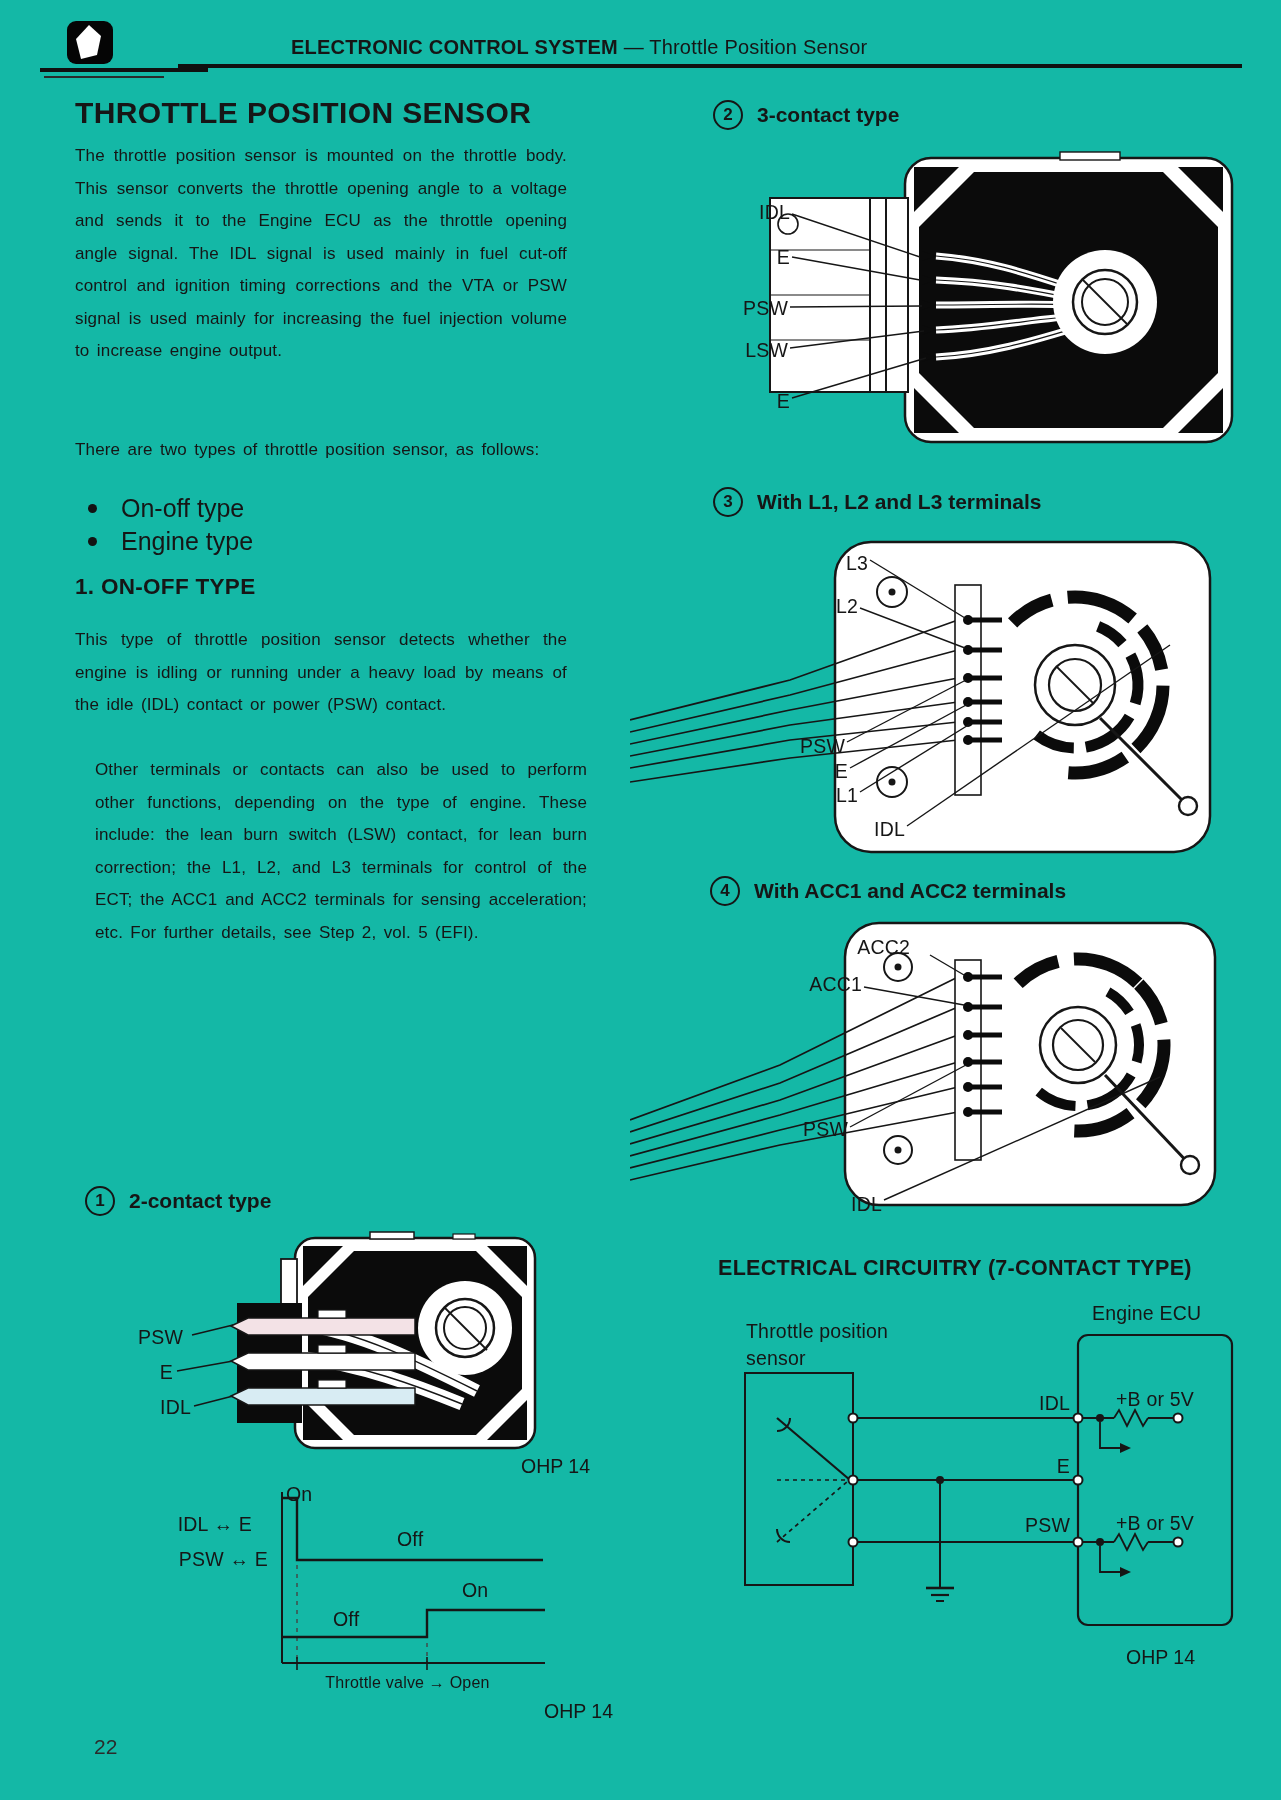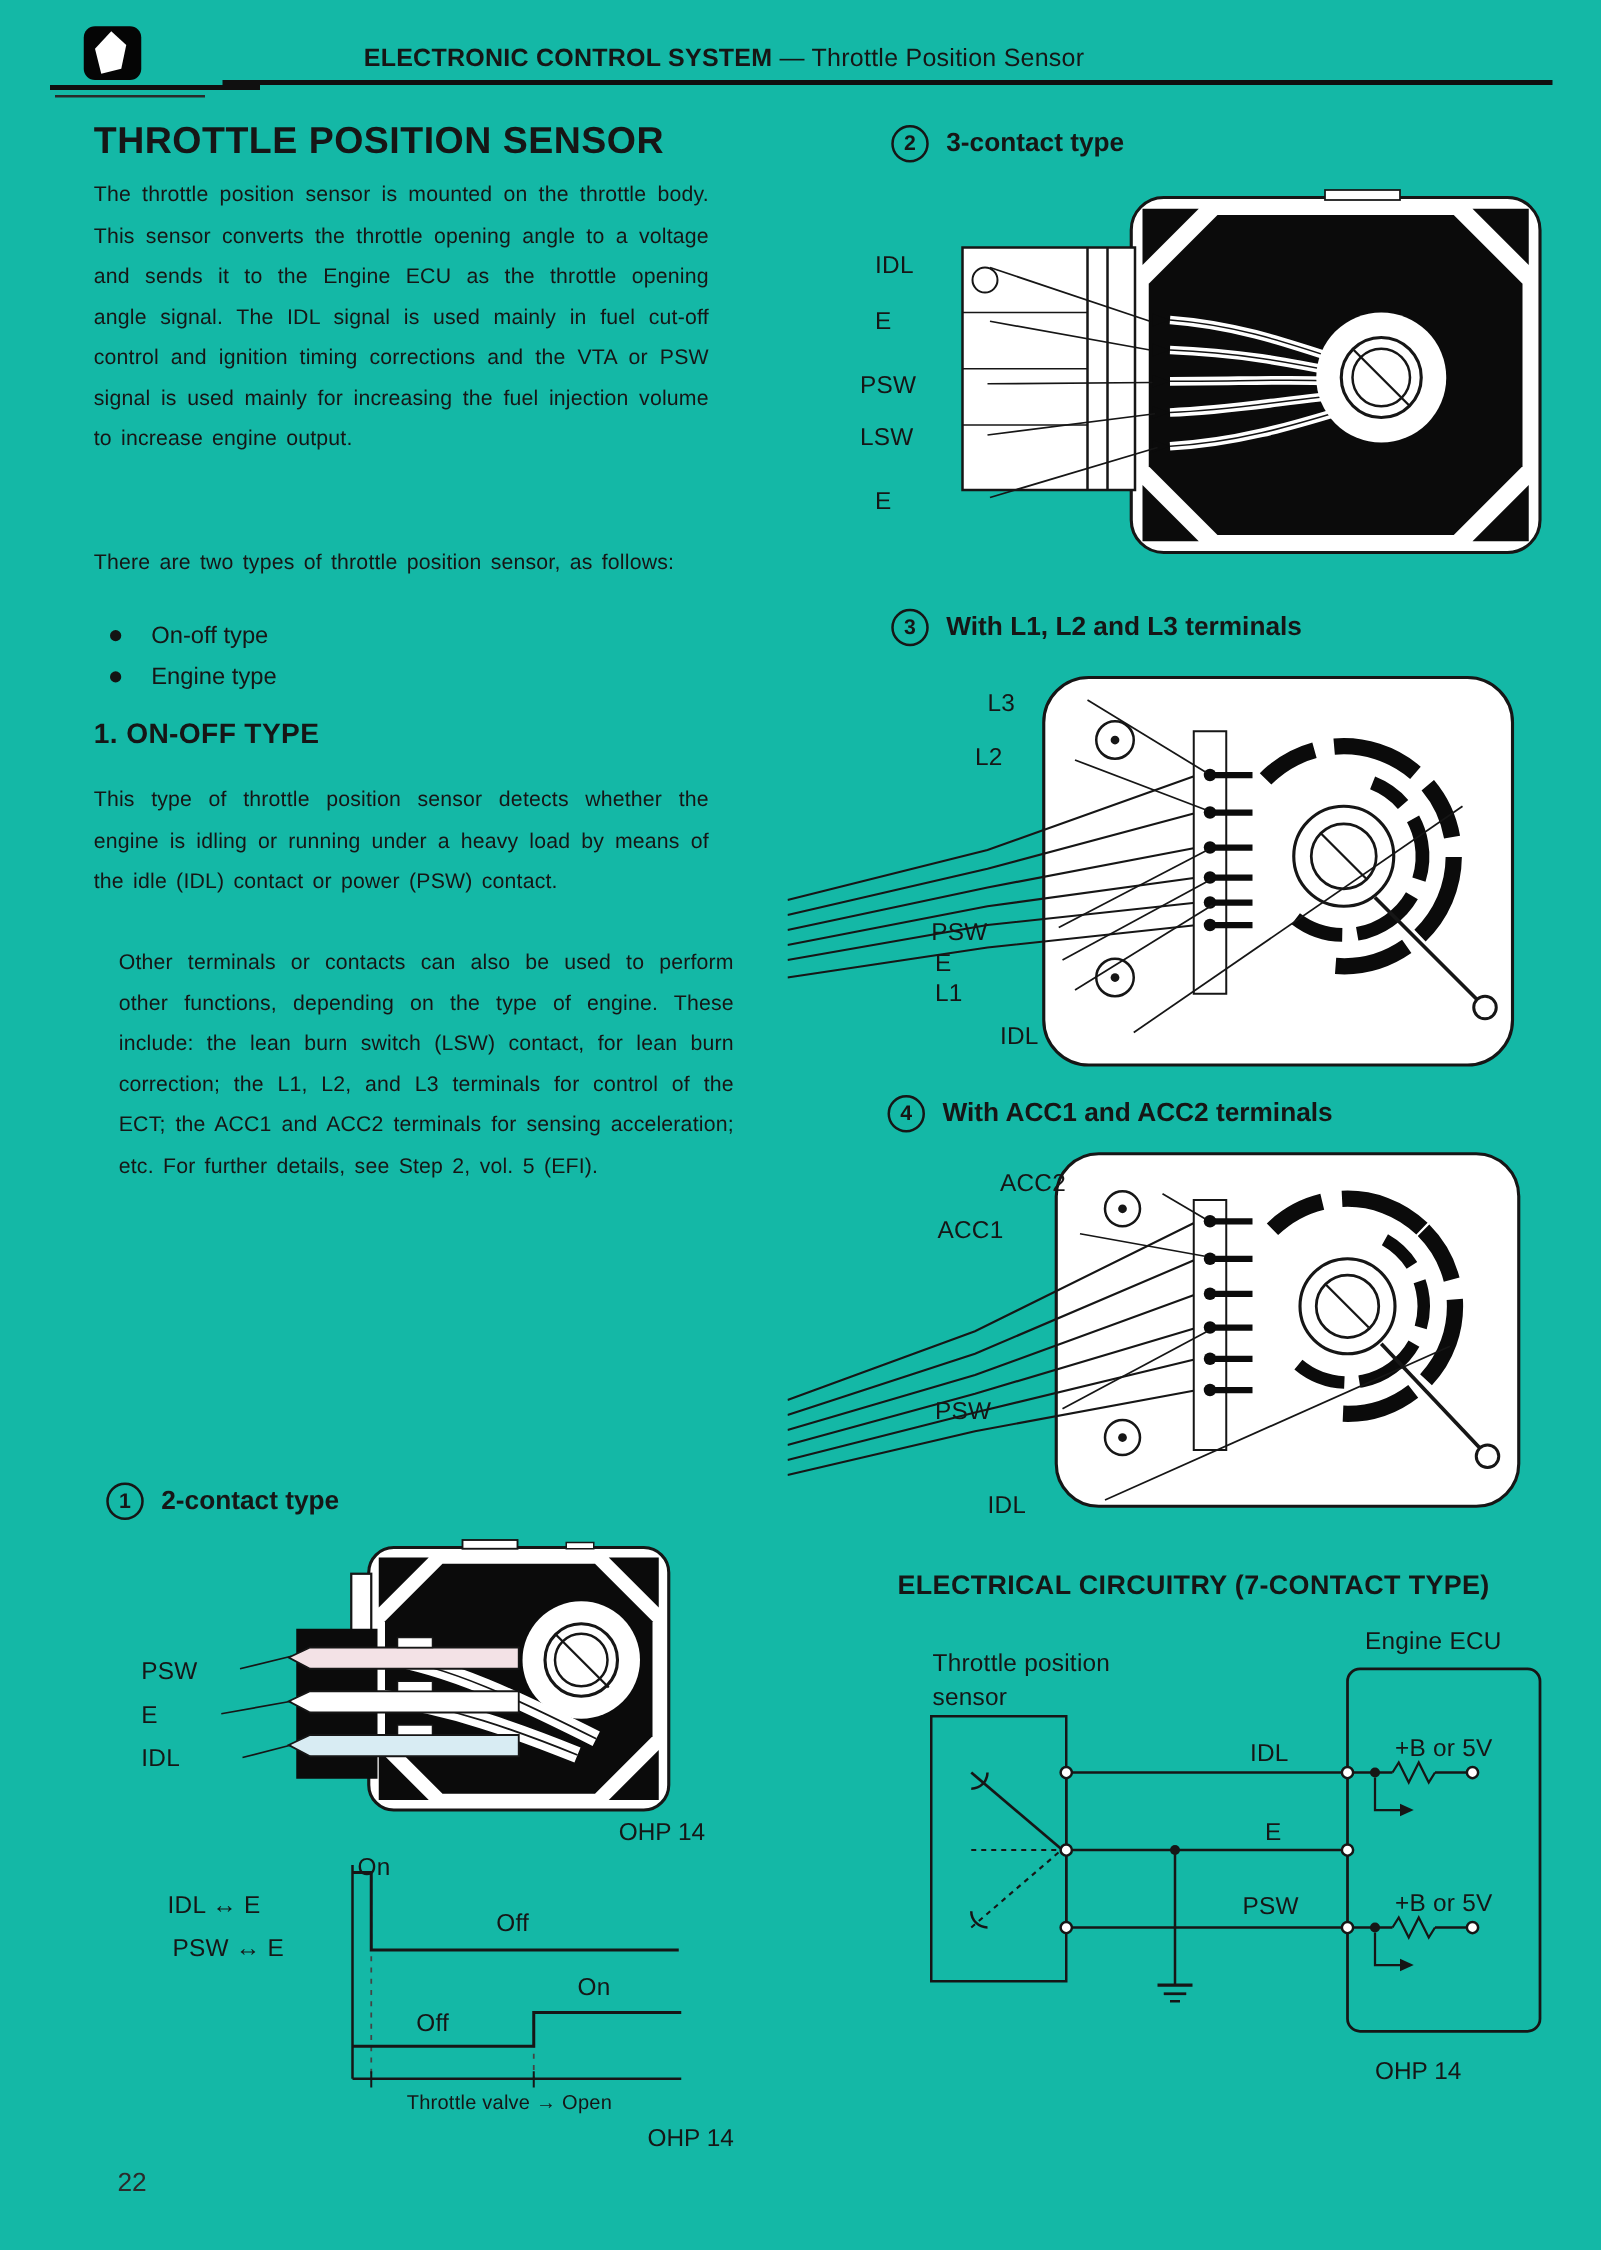--- a/index.html
+++ b/index.html
@@ -11,34 +11,34 @@
   .hdr-title{left:291px;top:36px;font-size:20px;letter-spacing:.2px;white-space:nowrap;}
   .hdr-title b{font-weight:bold;}
   .rule-main{left:178px;top:64px;width:1064px;height:4px;background:#101010;}
   .rule-left{left:40px;top:68px;width:168px;height:4px;background:#101010;}
   .rule-sub{left:44px;top:76px;width:120px;height:2px;background:#2a2a2a;}
   
   .h1{left:75px;top:96px;font-size:30px;font-weight:bold;letter-spacing:.4px;white-space:nowrap;}
   .para{width:492px;font-size:17px;line-height:32.5px;text-align:justify;letter-spacing:.15px;word-spacing:2.5px;}
   .p-intro{left:75px;top:140px;}
   .p-types{left:75px;top:434px;}
-  .bullets{left:75px;top:492px;width:492px;list-style:none;margin:0;padding:0;font-size:19px;line-height:33px;}
+  .bullets{left:75px;top:492px;width:492px;list-style:none;margin:0;padding:0;font-size:25px;line-height:33px;}
   .bullets li{position:relative;padding-left:46px;}
   .bullets li::before{content:"";position:absolute;left:13px;top:12px;width:9px;height:9px;border-radius:50%;background:#131313;}
   .h2{font-size:22.5px;font-weight:bold;letter-spacing:.3px;white-space:nowrap;}
   .h2-onoff{left:75px;top:574px;}
   .p-s1a{left:75px;top:624px;}
   .p-s1b{left:75px;top:754px;margin-left:20px;}
   
   .figcap{display:flex;align-items:center;gap:14px;font-size:21px;font-weight:bold;white-space:nowrap;}
   .cnum{display:inline-flex;width:26px;height:26px;border:2px solid #161616;border-radius:50%;
         align-items:center;justify-content:center;font-size:17px;font-weight:bold;flex:0 0 auto;}
   
   .lbl{font-size:19.5px;letter-spacing:.2px;white-space:nowrap;}
-  .r{text-align:left;}
+  .r{text-align:right;}
   .c{text-align:center;}
   .ohp{font-size:19.5px;}
   .pageno{left:94px;top:1735px;font-size:21px;color:#2b2b2b;}
   svg{display:block;}
 </style>
 </head>
 <body>
 
 <div class="page">
 

